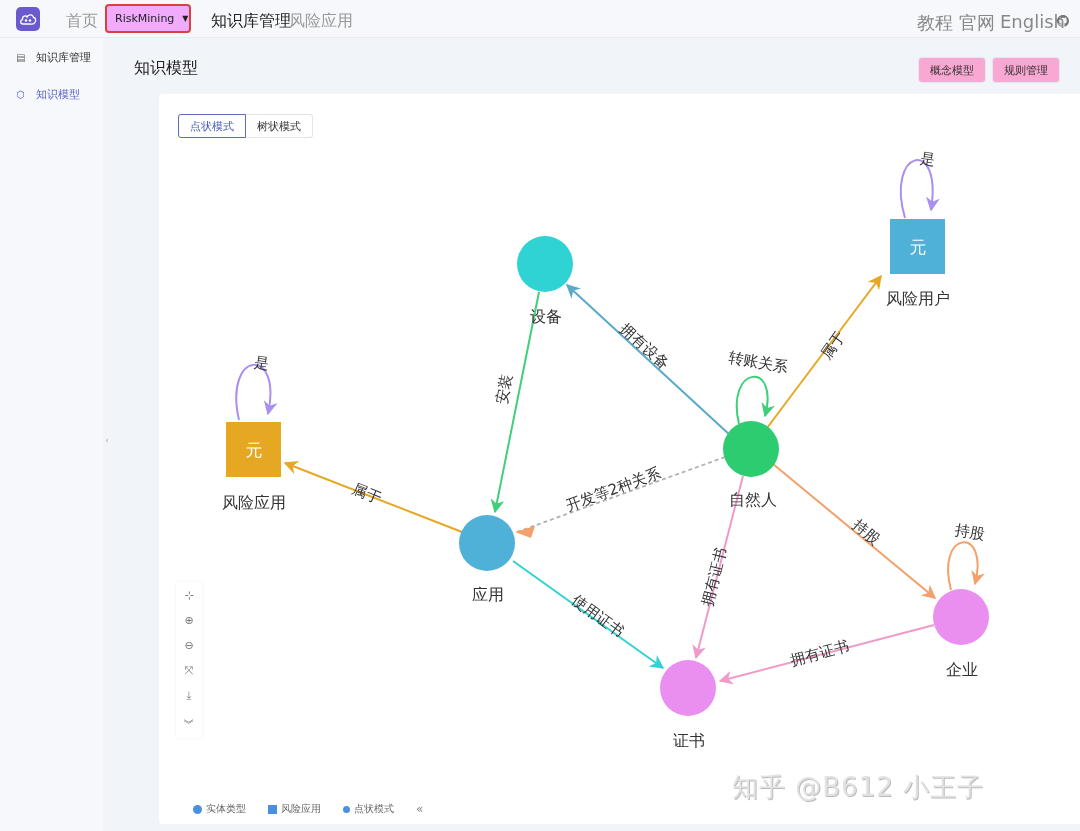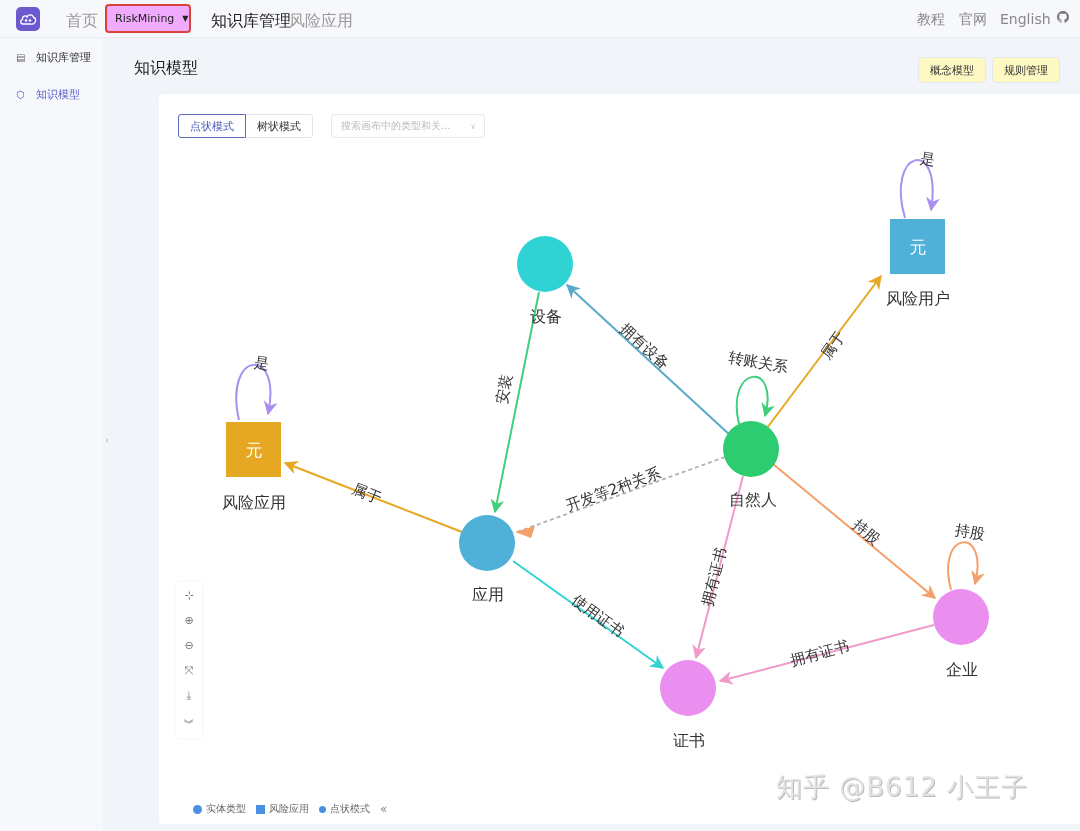--- a/index.html
+++ b/index.html
@@ -22,40 +22,40 @@
   }
   .nav-item { position: absolute; top: 11px; font-size: 16px; color: #999; }
   .nav-item.active { color: #222; }
   .kb-select {
     position: absolute; left: 105px; top: 4px; width: 86px; height: 29px;
     border: 2px solid #d9423a; border-radius: 4px;
     display: flex; align-items: center; padding-left: 8px;
     font-size: 11px; color: #222; background: #f0abfc;
   }
   .kb-select .caret { margin-left: 8px; font-size: 8px; }
-  .right-nav { position: absolute; top: 11px; font-size: 14px; color: #888; }
+  .right-nav { position: absolute; top: 11px; font-size: 18px; color: #888; }
   .sidebar {
     position: absolute; left: 0; top: 38px; width: 103px; height: 793px;
     background: #f6f8fb;
   }
   .side-item {
     position: absolute; left: 0; width: 100px; height: 34px;
     display: flex; align-items: center; padding-left: 16px; font-size: 11px; color: #333;
   }
   .side-item.active { color: #5a62c8; }
   .side-item .ico { width: 12px; font-size: 10px; margin-right: 8px; color: #666; }
   .side-item.active .ico { color: #5a62c8; }
   .collapse-handle {
     position: absolute; left: 101px; top: 420px; width: 12px; height: 40px;
     font-size: 9px; color: #aaa; display: flex; align-items: center; justify-content: center;
   }
   .page-title { position: absolute; left: 134px; top: 58px; font-size: 16px; color: #222; }
   .hdr-btn {
     position: absolute; top: 57px; height: 26px; padding: 0 11px;
-    background: #fef9c3; border: 1px solid #e4e7ed; border-radius: 4px;
+    background: #f9a8d4; border: 1px solid #e4e7ed; border-radius: 4px;
     font-size: 11px; color: #333; display: flex; align-items: center;
   }
   .canvas-card {
     position: absolute; left: 134px; top: 94px; width: 925px; height: 730px;
     background: #fff; border-radius: 4px; margin-left: 25px;
   }
   .mode-group { position: absolute; left: 19px; top: 20px; display: flex; }
   .mode-btn {
     height: 24px; padding: 0 11px; font-size: 11px;
     border: 1px solid #e0e3e8; background: #fff; color: #333;
@@ -71,28 +71,28 @@
   .search-select .chev { position: absolute; right: 8px; font-size: 8px; color: #ccc; }
   .graph { position: absolute; left: 0; top: 0; }
   .toolbar {
     position: absolute; left: 17px; top: 488px; width: 26px; height: 156px;
     background: #fff; border-radius: 3px; box-shadow: 0 0 4px rgba(0,0,0,0.06);
   }
   .tool {
     position: absolute; left: 0; width: 26px; height: 22px;
     display: flex; align-items: center; justify-content: center; font-size: 11px; color: #777;
   }
-  .legend { position: absolute; left: 34px; top: 708px; display: flex; align-items: center; font-size: 10px; color: #666; }
+  .legend { position: absolute; left: 34px; top: 708px; display: flex; align-items: center; font-size: 10px; color: #666; gap: 12px; }
   .legend .lg { display: flex; align-items: center; margin-right: 10px; }
   .legend .dot { width: 9px; height: 9px; border-radius: 50%; background: #4a90e2; margin-right: 4px; }
   .legend .sq { width: 9px; height: 9px; background: #4a90e2; margin-right: 4px; }
   .legend .dot.small { width: 7px; height: 7px; }
   .legend .collapse { color: #888; font-size: 12px; }
   .watermark {
-    position: absolute; left: 776px; top: 770px; font-size: 26px; color: #e2e2e2;
+    position: absolute; left: 732px; top: 770px; font-size: 26px; color: #e2e2e2;
     text-shadow: 1px 1px 0 #bbb; letter-spacing: 1px;
   }
   .node-label { font-size: 16px; fill: #333; font-family: "DejaVu Sans", sans-serif; }
   .edge-label { font-size: 15px; fill: #333; font-family: "DejaVu Sans", sans-serif; }
 </style>
 </head>
 <body>
 
 <div class="topbar">
   <div class="logo">
@@ -132,24 +132,20 @@
 <div class="collapse-handle">‹</div>
 
 <div class="page-title">知识模型</div>
 <div class="hdr-btn" style="left:918px">概念模型</div>
 <div class="hdr-btn" style="left:992px">规则管理</div>
 
 <div class="canvas-card">
   <div class="mode-group">
     <div class="mode-btn active">点状模式</div>
     <div class="mode-btn right">树状模式</div>
-  </div>
-  <div class="search-select">
-    <span>搜索画布中的类型和关...</span>
-    <span class="chev">∨</span>
   </div>
 
   <svg class="graph" width="925" height="730" viewBox="134 94 925 730">
     <defs>
       <marker id="a-blue" viewBox="0 0 10 10" refX="9" refY="5" markerWidth="7" markerHeight="7" orient="auto">
           <path d="M0,0 L10,5 L0,10 L3,5 Z" fill="#5aa9c9"></path>
         </marker>
       <marker id="a-green" viewBox="0 0 10 10" refX="9" refY="5" markerWidth="7" markerHeight="7" orient="auto">
           <path d="M0,0 L10,5 L0,10 L3,5 Z" fill="#3ecf7a"></path>
         </marker>

